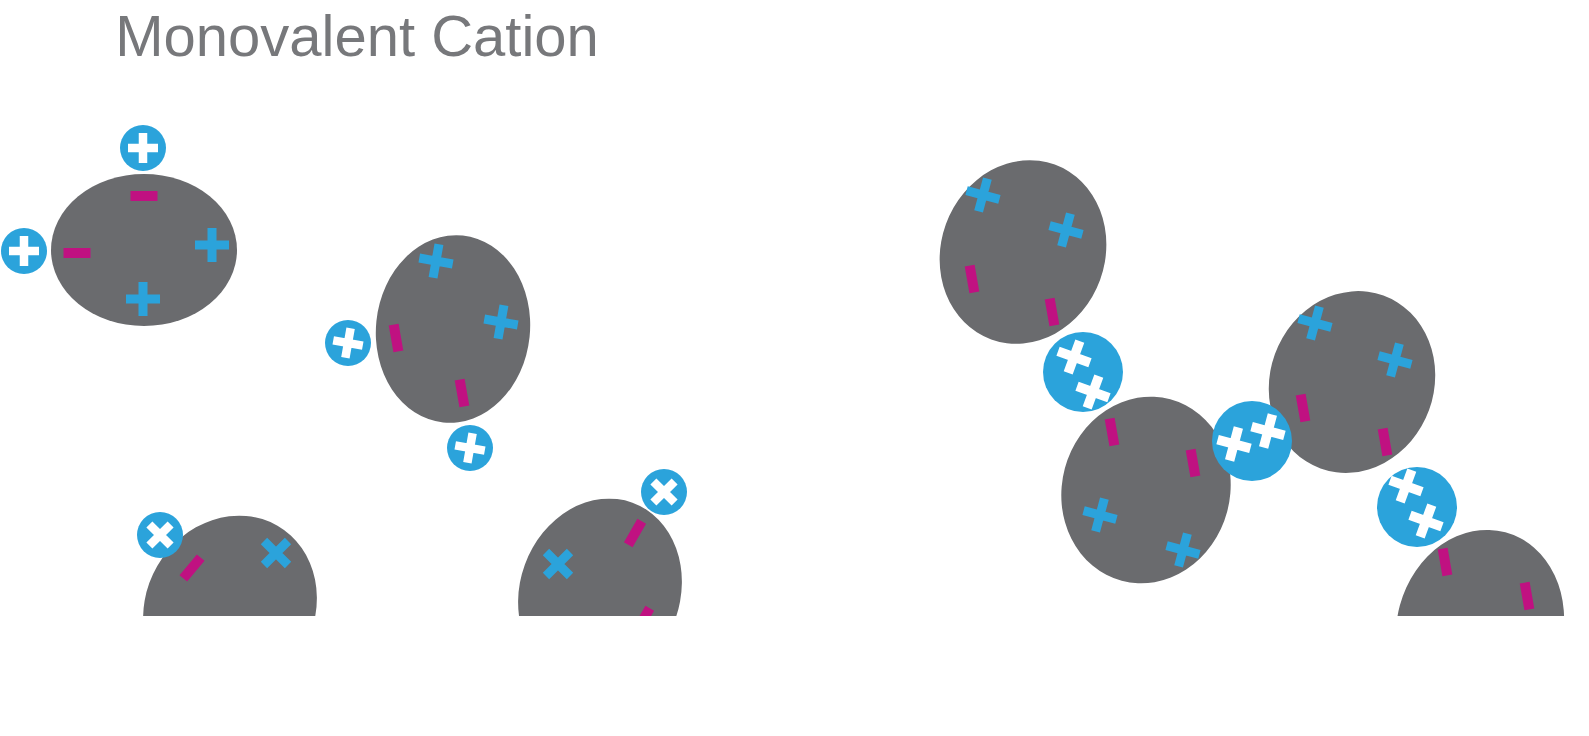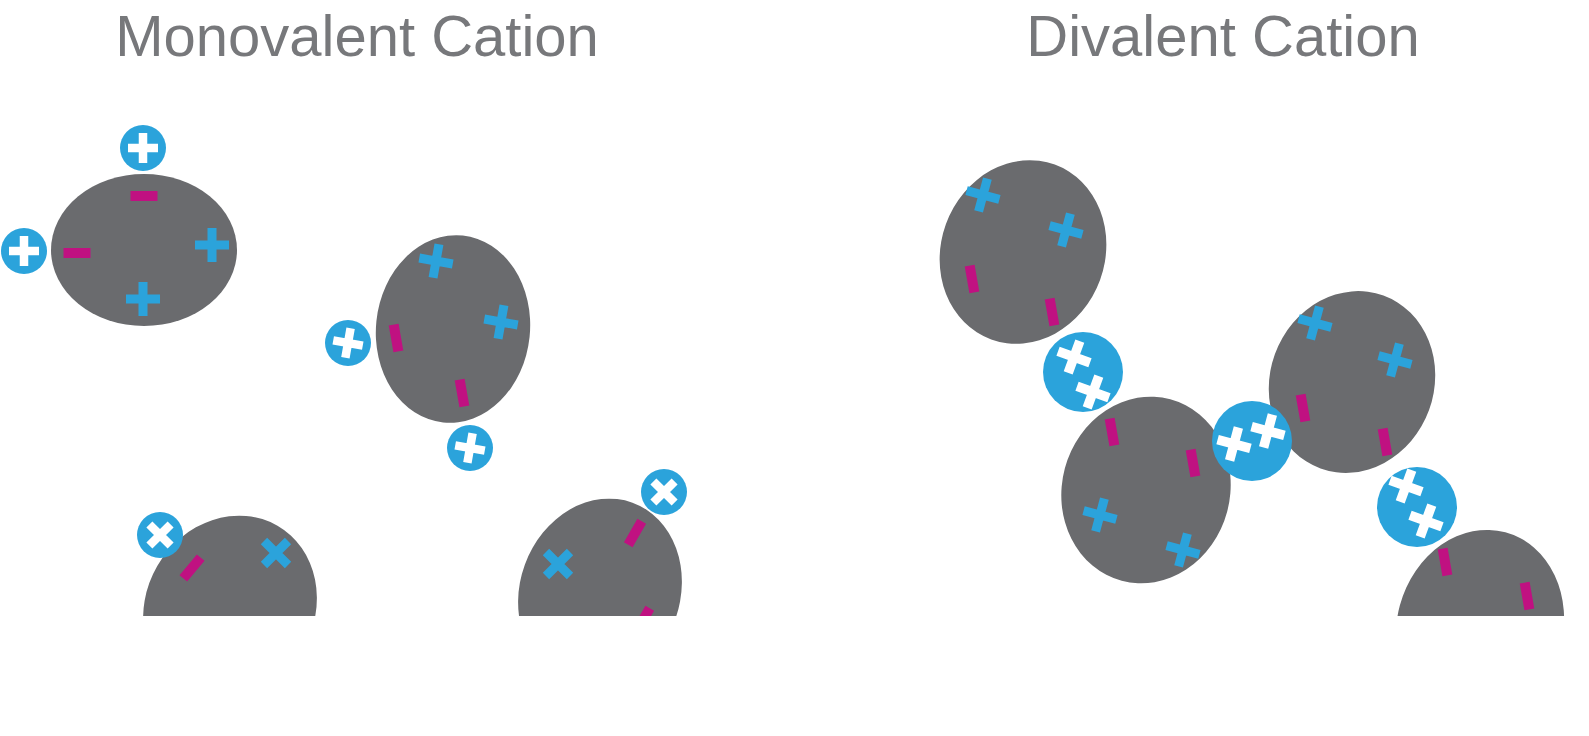--- a/index.html
+++ b/index.html
@@ -31,21 +31,20 @@
     position: absolute;
     left: 0;
     top: 0;
   }
 </style>
 </head>
 <body>
 
 <div class="stage">
   <div class="panel-title left">Monovalent Cation</div>
-  <div class="panel-title right">Divalent Cation</div>
   <svg class="diagram" width="1589" height="736" viewBox="0 0 1589 736">
       <g>
         <g>
           <ellipse cx="144" cy="250" rx="93" ry="76" transform="rotate(0 144 250)" fill="#6A6B6E"></ellipse>
           <rect x="130.5" y="191" width="27" height="10" fill="#C01181" transform="rotate(0 144 196)"></rect>
           <rect x="63.5" y="248" width="27" height="10" fill="#C01181" transform="rotate(0 77 253)"></rect>
           <path d="M 195 245 H 229 M 212 228 V 262" stroke="#2BA3DB" stroke-width="9" fill="none" transform="rotate(0 212 245)"></path>
           <path d="M 126 299 H 160 M 143 282 V 316" stroke="#2BA3DB" stroke-width="9" fill="none" transform="rotate(0 143 299)"></path>
         </g>
         <g>

